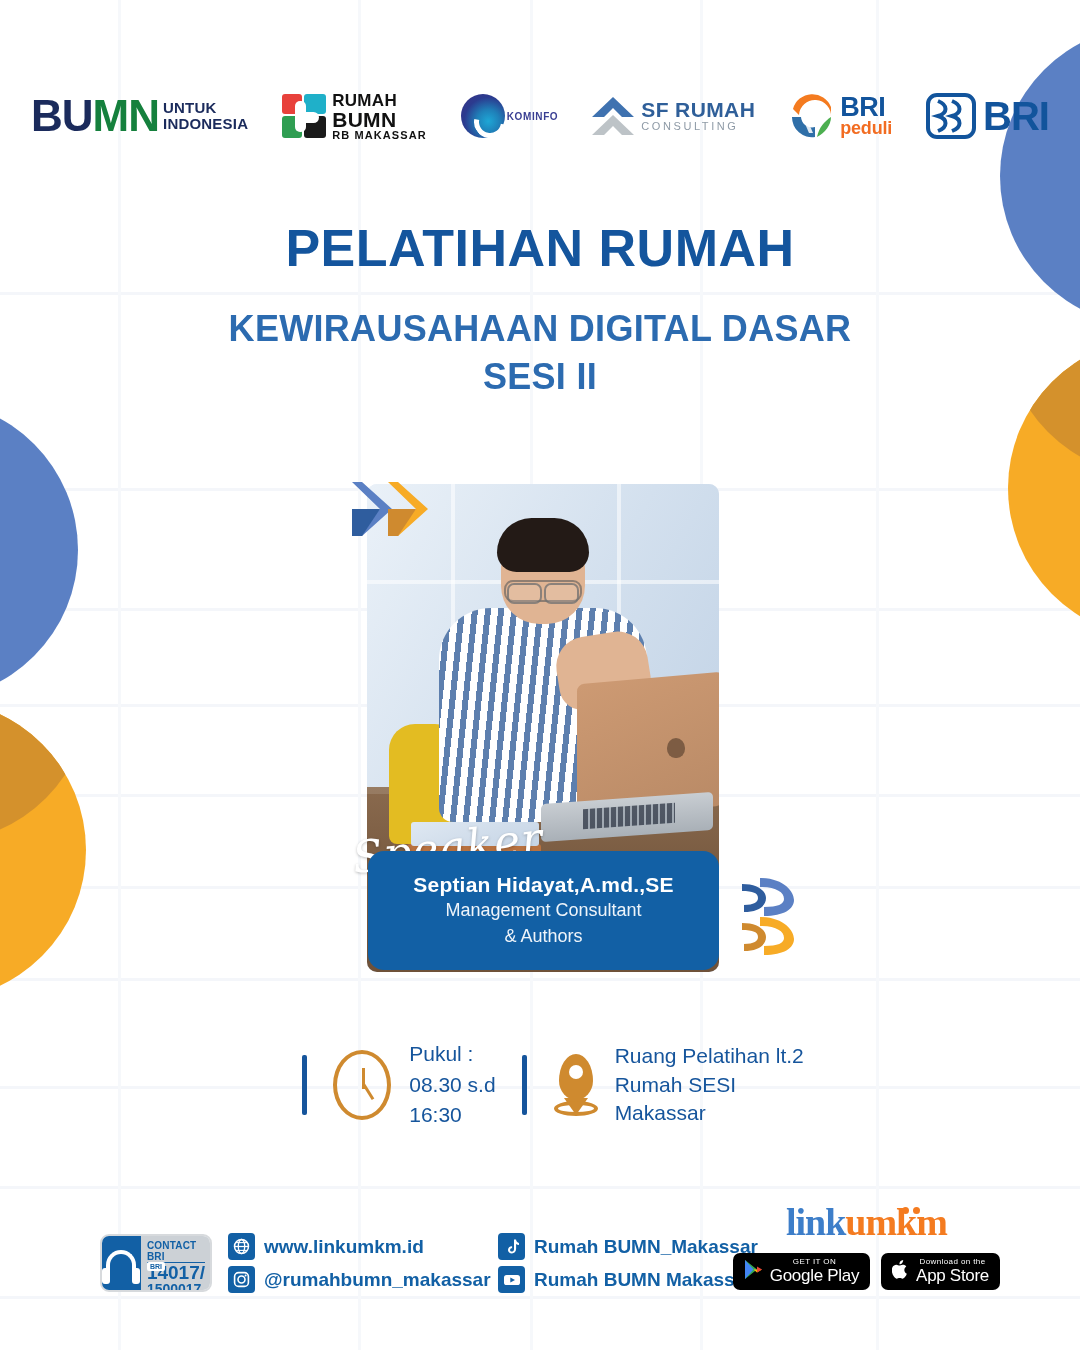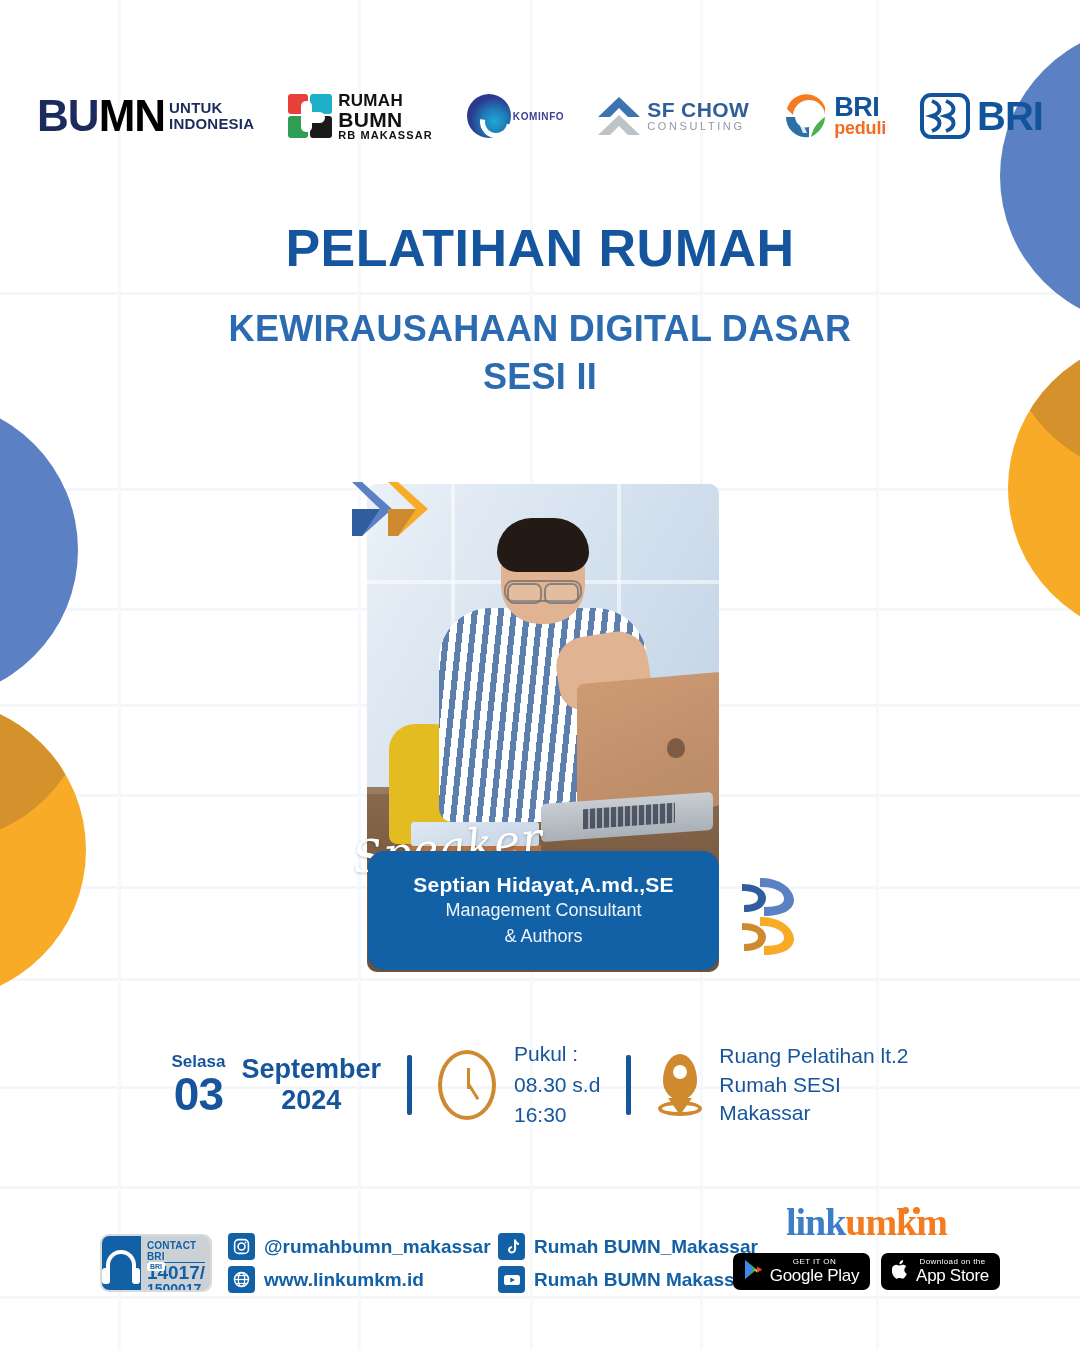--- a/index.html
+++ b/index.html
@@ -25,21 +25,21 @@
     position:absolute; top:74px; left:0; width:100%; height:84px;
     display:flex; align-items:center; justify-content:center; gap:34px; z-index:5;
   }
   .logo { display:flex; align-items:center; }
 
   
   .bumn-wrap { display:flex; align-items:center; gap:4px; }
   .bumn-mark { font-size:44px; font-weight:bold; letter-spacing:-1px; line-height:1; }
   .bumn-b  { color:#1b2b5c; }
   .bumn-u  { color:#1b2b5c; }
-  .bumn-mn { color:#000000; }
+  .bumn-mn { color:#15803d; }
   .bumn-sub { font-size:15px; font-weight:bold; color:#1b2b5c; line-height:1.05; letter-spacing:.2px; }
 
   
   .rb-wrap { display:flex; align-items:center; gap:6px; }
   .rb-icon { position:relative; width:44px; height:44px; }
   .rb-q { position:absolute; border-radius:3px; }
   .rb-txt { line-height:1; }
   .rb-l1 { font-size:17px; font-weight:bold; color:#111; letter-spacing:.3px; }
   .rb-l2 { font-size:21px; font-weight:bold; color:#111; letter-spacing:.3px; }
   .rb-l3 { font-size:11px; font-weight:bold; color:#111; letter-spacing:1.1px; }
@@ -272,21 +272,21 @@
   </div>
 
   <div class="logo sf-wrap">
     <span class="sf-mark">
       <svg width="42" height="42" viewBox="0 0 42 42">
         <polygon points="21,20 42,40 30,40 21,31 12,40 0,40" fill="#bdc3c7"></polygon>
         <polygon points="21,2 42,22 30,22 21,13 12,22 0,22" fill="#3f72b0"></polygon>
       </svg>
     </span>
     <span class="sf-txt">
-      <div class="sf-l1">SF CHOW</div>
+      <div class="sf-l1">SF RUMAH</div>
       <div class="sf-l2">CONSULTING</div>
     </span>
   </div>
 
   <div class="logo bp-wrap">
     <span class="bp-mark">
       <svg width="46" height="46" viewBox="0 0 46 46">
         <path d="M4 16 A20 20 0 0 1 42 14 L42 24 A14 14 0 0 0 10 22 Z" fill="#f47b20"></path>
         <path d="M3 24 A20 20 0 0 0 26 44 L26 34 A11 11 0 0 1 12 24 Z" fill="#2f6fa8"></path>
         <path d="M28 44 C36 40 42 32 42 24 C36 28 30 34 28 44 Z" fill="#4caf50"></path>
@@ -369,30 +369,20 @@
   <svg width="60" height="80" viewBox="0 0 60 80">
     <path d="M22 2 C46 2 56 16 56 24 C56 33 46 40 26 40 L26 31 C40 31 46 28 46 23 C46 16 38 11 22 11 Z" fill="#5b80c4"></path>
     <path d="M4 8 C20 8 28 15 28 22 C28 30 20 36 6 36 L6 29 C16 29 20 26 20 22 C20 17 15 15 4 15 Z" fill="#2f5d9e"></path>
     <path d="M22 41 C46 41 56 55 56 63 C56 72 46 79 26 79 L26 70 C40 70 46 67 46 62 C46 55 38 50 22 50 Z" fill="#f7ab26"></path>
     <path d="M4 47 C20 47 28 54 28 61 C28 69 20 75 6 75 L6 68 C16 68 20 65 20 61 C20 56 15 54 4 54 Z" fill="#cf8a2f"></path>
   </svg>
 </div>
 
 <div id="infobar">
 
-  <div class="info-seg">
-    <div class="date-day">
-      <div class="date-dow">Selasa</div>
-      <div class="date-num">03</div>
-    </div>
-    <div class="date-my">
-      <div class="date-mon">September</div>
-      <div class="date-yr">2024</div>
-    </div>
-  </div>
 
   <div class="vrule"></div>
 
   <div class="info-seg">
     <div class="clock">
       <i class="hh"></i>
         <i class="mm"></i>
     </div>
     <div class="time-txt">
       <div>Pukul :</div>
@@ -426,41 +416,41 @@
     <span class="cb-badge">BRI</span>
   </div>
   <div class="cb-right">
     <div class="cb-t1">CONTACT BRI</div>
     <div class="cb-t2">14017/</div>
     <div class="cb-t3">1500017</div>
   </div>
 </div>
 
 <div class="soc-col" style="left:228px; top:1233px;">
-  <div class="soc-row">
-    <span class="soc-ic">
-      <svg width="17" height="17" viewBox="0 0 17 17">
-          <rect x="1.6" y="1.6" width="13.8" height="13.8" rx="4" fill="none" stroke="#fff" stroke-width="1.6"></rect>
-          <circle cx="8.5" cy="8.5" r="3.5" fill="none" stroke="#fff" stroke-width="1.6"></circle>
-          <circle cx="12.6" cy="4.4" r="1" fill="#fff"></circle>
-        </svg>
-    </span>
-    <span class="soc-lb">@rumahbumn_makassar</span>
-  </div>
   <div class="soc-row">
     <span class="soc-ic">
       <svg width="17" height="17" viewBox="0 0 17 17">
           <circle cx="8.5" cy="8.5" r="7" fill="none" stroke="#fff" stroke-width="1.5"></circle>
           <ellipse cx="8.5" cy="8.5" rx="3.2" ry="7" fill="none" stroke="#fff" stroke-width="1.3"></ellipse>
           <line x1="1.5" y1="8.5" x2="15.5" y2="8.5" stroke="#fff" stroke-width="1.3"></line>
           <line x1="2.6" y1="4.6" x2="14.4" y2="4.6" stroke="#fff" stroke-width="1.1"></line>
           <line x1="2.6" y1="12.4" x2="14.4" y2="12.4" stroke="#fff" stroke-width="1.1"></line>
         </svg>
     </span>
     <span class="soc-lb">www.linkumkm.id</span>
+  </div>
+  <div class="soc-row">
+    <span class="soc-ic">
+      <svg width="17" height="17" viewBox="0 0 17 17">
+          <rect x="1.6" y="1.6" width="13.8" height="13.8" rx="4" fill="none" stroke="#fff" stroke-width="1.6"></rect>
+          <circle cx="8.5" cy="8.5" r="3.5" fill="none" stroke="#fff" stroke-width="1.6"></circle>
+          <circle cx="12.6" cy="4.4" r="1" fill="#fff"></circle>
+        </svg>
+    </span>
+    <span class="soc-lb">@rumahbumn_makassar</span>
   </div>
 </div>
 
 <div class="soc-col" style="left:498px; top:1233px;">
   <div class="soc-row">
     <span class="soc-ic">
       <svg width="16" height="17" viewBox="0 0 16 17">
           <path d="M10 1.5 L12 1.5 C12.2 3.4 13.3 4.6 15 4.9 L15 6.9 C13.9 6.85 13 6.5 12.1 5.9 L12.1 11.1 C12.1 13.8 10.1 15.5 7.9 15.5 C5.8 15.5 4 13.9 4 11.9 C4 9.7 5.9 8.1 8.1 8.35 L8.1 10.4 C7.1 10.15 6.1 10.9 6.1 11.9 C6.1 12.8 6.9 13.5 7.9 13.5 C8.9 13.5 10 12.8 10 11.2 Z" fill="#fff"></path>
         </svg>
     </span>

